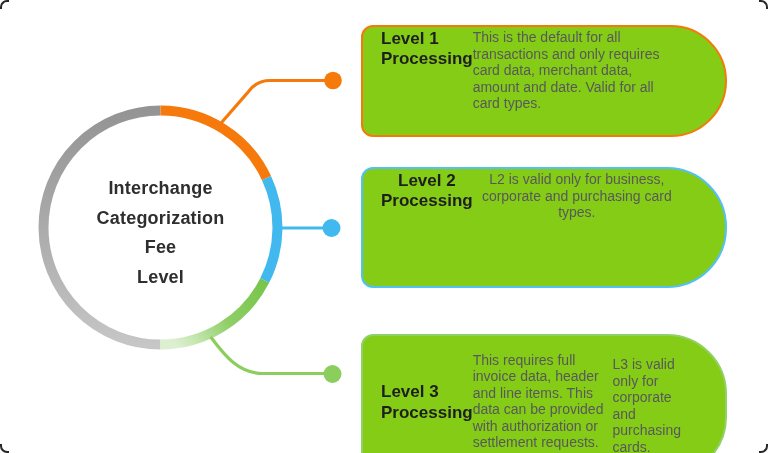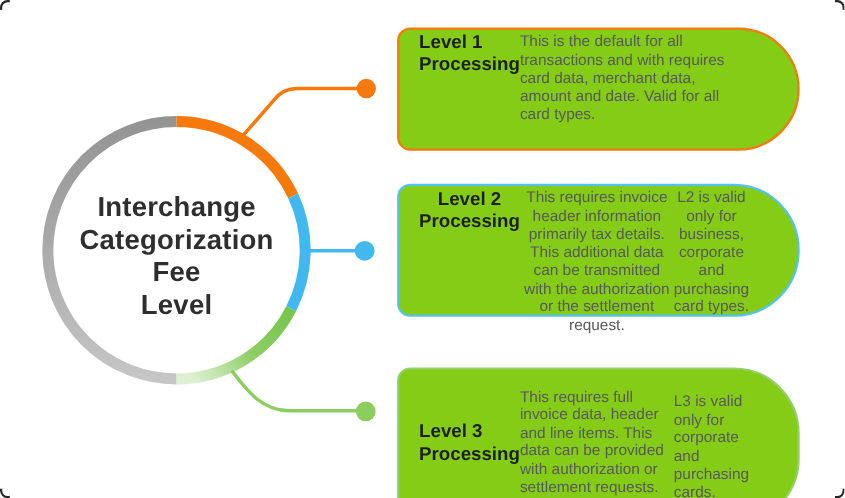--- a/index.html
+++ b/index.html
@@ -7,21 +7,21 @@
     background:#ffffff;
     font-family:"Liberation Sans","DejaVu Sans",sans-serif;
     width:768px;height:453px;overflow:hidden;
   }
   .stage{position:relative;width:768px;height:453px;background:#ffffff;overflow:hidden;}
   .graphic{position:absolute;left:0;top:0;width:768px;height:453px;}
 
   .circle-title{
     position:absolute;left:48px;top:174px;width:225px;
     text-align:center;
-    font-size:25px;font-weight:700;line-height:29.5px;
+    font-size:18px;font-weight:700;line-height:29.5px;
     color:#2e2e2e;letter-spacing:.2px;
   }
 
   .card{
     position:absolute;left:361px;width:366px;
     box-sizing:border-box;background:#84cc16;
     border:2px solid #ccc;
     display:flex;flex-direction:row;justify-content:center;
     padding:2px 44px 2px 18px;
   }
@@ -81,26 +81,25 @@
 
   <div class="circle-title">
     <div>Interchange</div>
     <div>Categorization</div>
     <div>Fee</div>
     <div>Level</div>
   </div>
 
   <section class="card card1" style="border-color: rgb(245, 121, 11);">
     <h2>Level 1 Processing</h2>
-    <p>This is the default for all transactions and with requires card data, merchant data, amount and date. Valid for all card types.</p>
+    <p>This is the default for all transactions and only requires card data, merchant data, amount and date. Valid for all card types.</p>
   </section>
 
   <section class="card card2" style="border-color: rgb(83, 193, 241); text-align: center;">
     <h2>Level 2 Processing</h2>
-    <p>This requires invoice header information primarily tax details. This additional data can be transmitted with the authorization or the settlement request.</p>
     <p>L2 is valid only for business, corporate and purchasing card types.</p>
   </section>
 
   <section class="card card3" style="border-color: rgb(143, 209, 100);">
     <h2>Level 3 Processing</h2>
     <p>This requires full invoice data, header and line items.  This data can be provided with authorization or settlement requests.</p>
     <p>L3 is valid only for corporate and purchasing cards.</p>
   </section>
 
   <div class="corner tl"></div>

